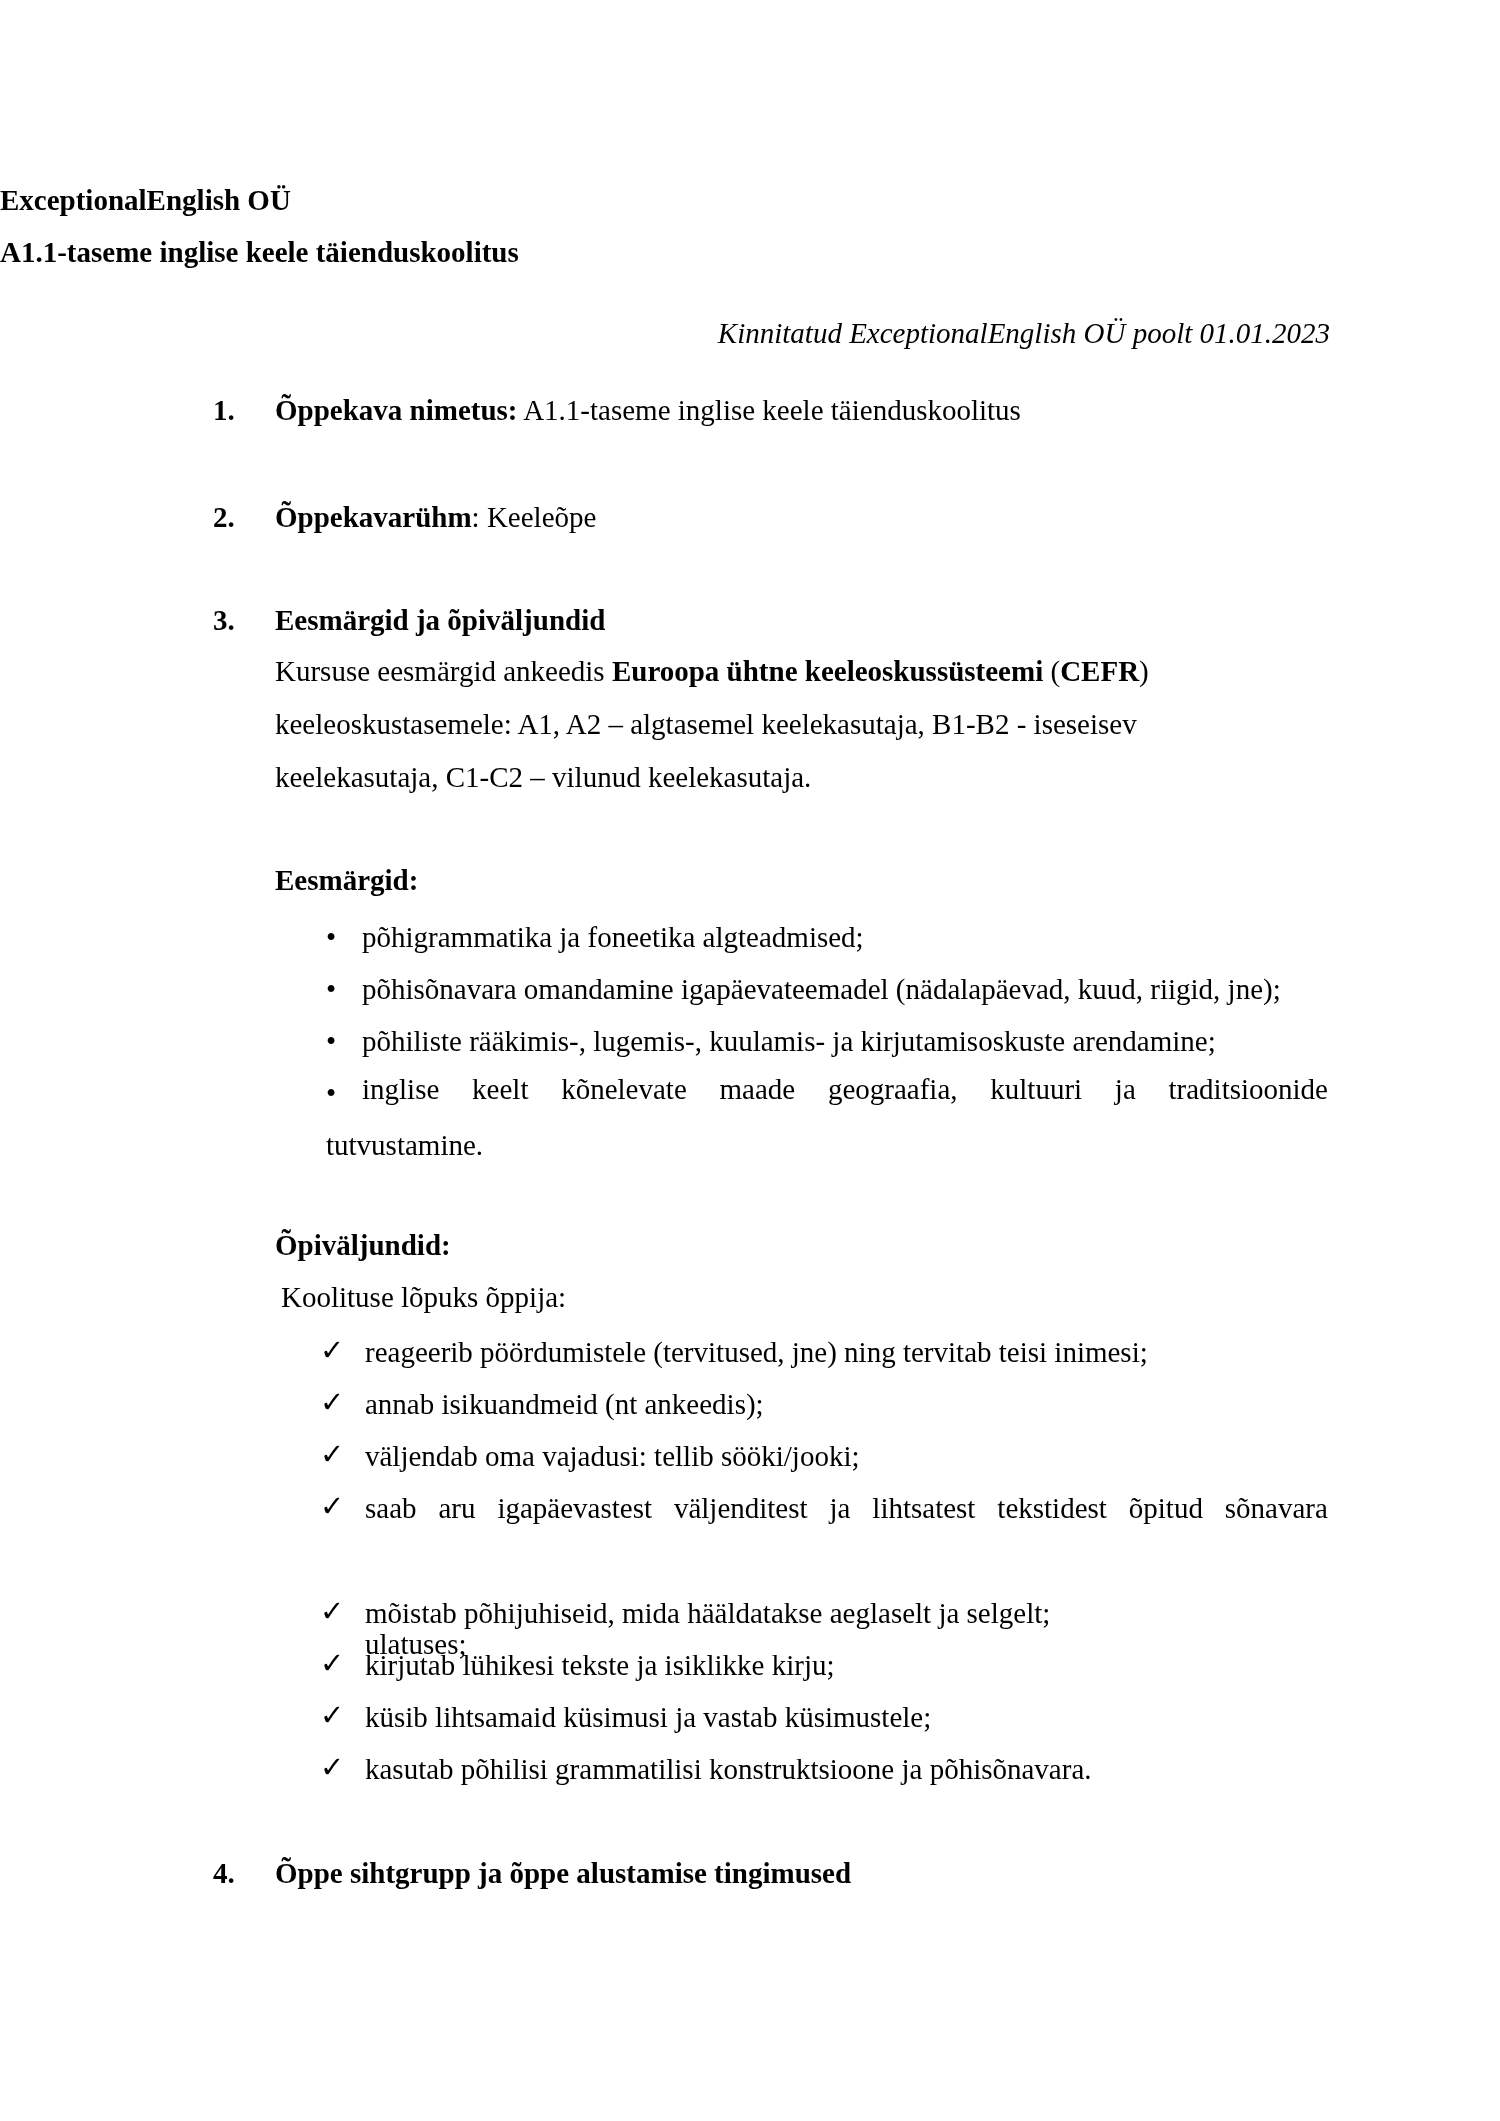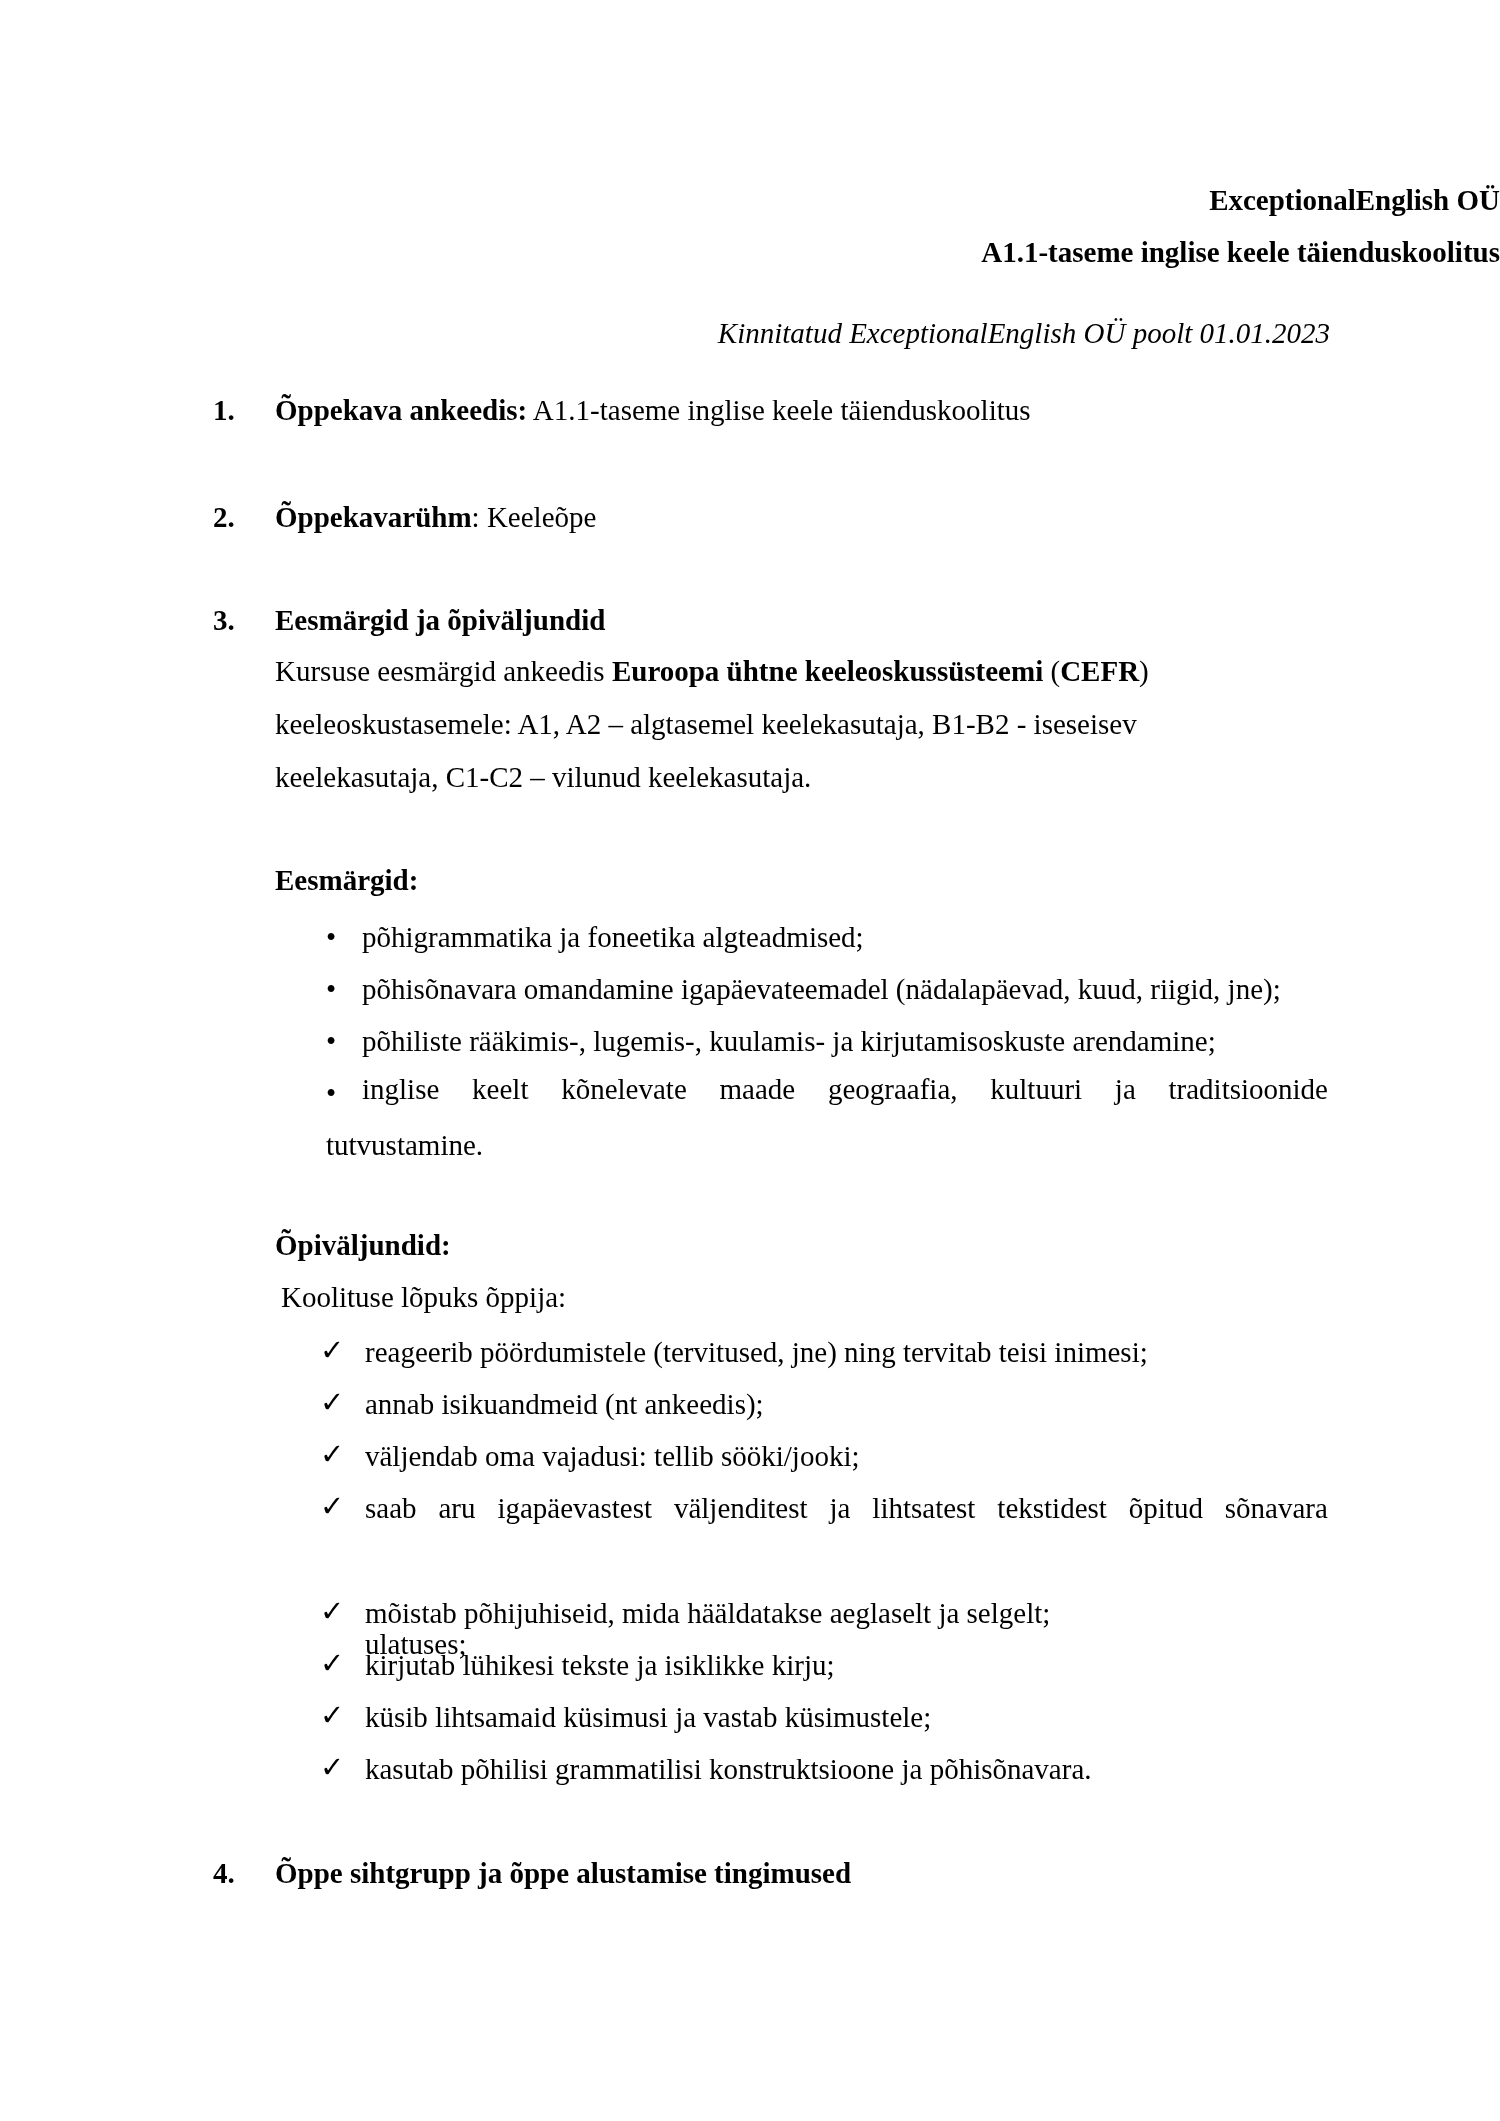--- a/index.html
+++ b/index.html
@@ -3,35 +3,35 @@
 <meta charset="utf-8">
 <style>
   html, body { margin: 0; padding: 0; background: #ffffff; }
   body {
     width: 1500px; height: 2121px; position: relative; overflow: hidden;
     font-family: "Liberation Serif", "DejaVu Serif", serif;
     color: #000;
     font-size: 29px;
   }
   .abs { position: absolute; white-space: nowrap; line-height: 1; }
-  .center { left: 0; width: 1500px; text-align: right; }
+  .center { left: 0; width: 1500px; text-align: left; }
   .bold { font-weight: bold; }
   .italic { font-style: italic; }
   .justify-line { display: flex; justify-content: space-between; }
 </style>
 </head>
 <body>
 
 <div class="abs center bold" style="top:186px;">ExceptionalEnglish OÜ</div>
 <div class="abs center bold" style="top:238px;">A1.1-taseme inglise keele täienduskoolitus</div>
 <div class="abs italic" style="top:291px; right:170px;margin-top:28px;">Kinnitatud ExceptionalEnglish OÜ poolt 01.01.2023</div>
 
 <div>
   <span class="abs bold" style="top:396px; left:213px;">1.</span>
-  <span class="abs" style="top:396px; left:275px;"><span class="bold">Õppekava ankeedis:</span><span> A1.1-taseme inglise keele täienduskoolitus</span></span>
+  <span class="abs" style="top:396px; left:275px;"><span class="bold">Õppekava nimetus:</span><span> A1.1-taseme inglise keele täienduskoolitus</span></span>
 </div>
 
 <div>
   <span class="abs bold" style="top:503px; left:213px;">2.</span>
   <span class="abs" style="top:503px; left:275px;"><span class="bold">Õppekavarühm</span><span>: Keeleõpe</span></span>
 </div>
 
 <div>
   <span class="abs bold" style="top:606px; left:213px;">3.</span>
   <span class="abs bold" style="top:606px; left:275px;">Eesmärgid ja õpiväljundid</span>

